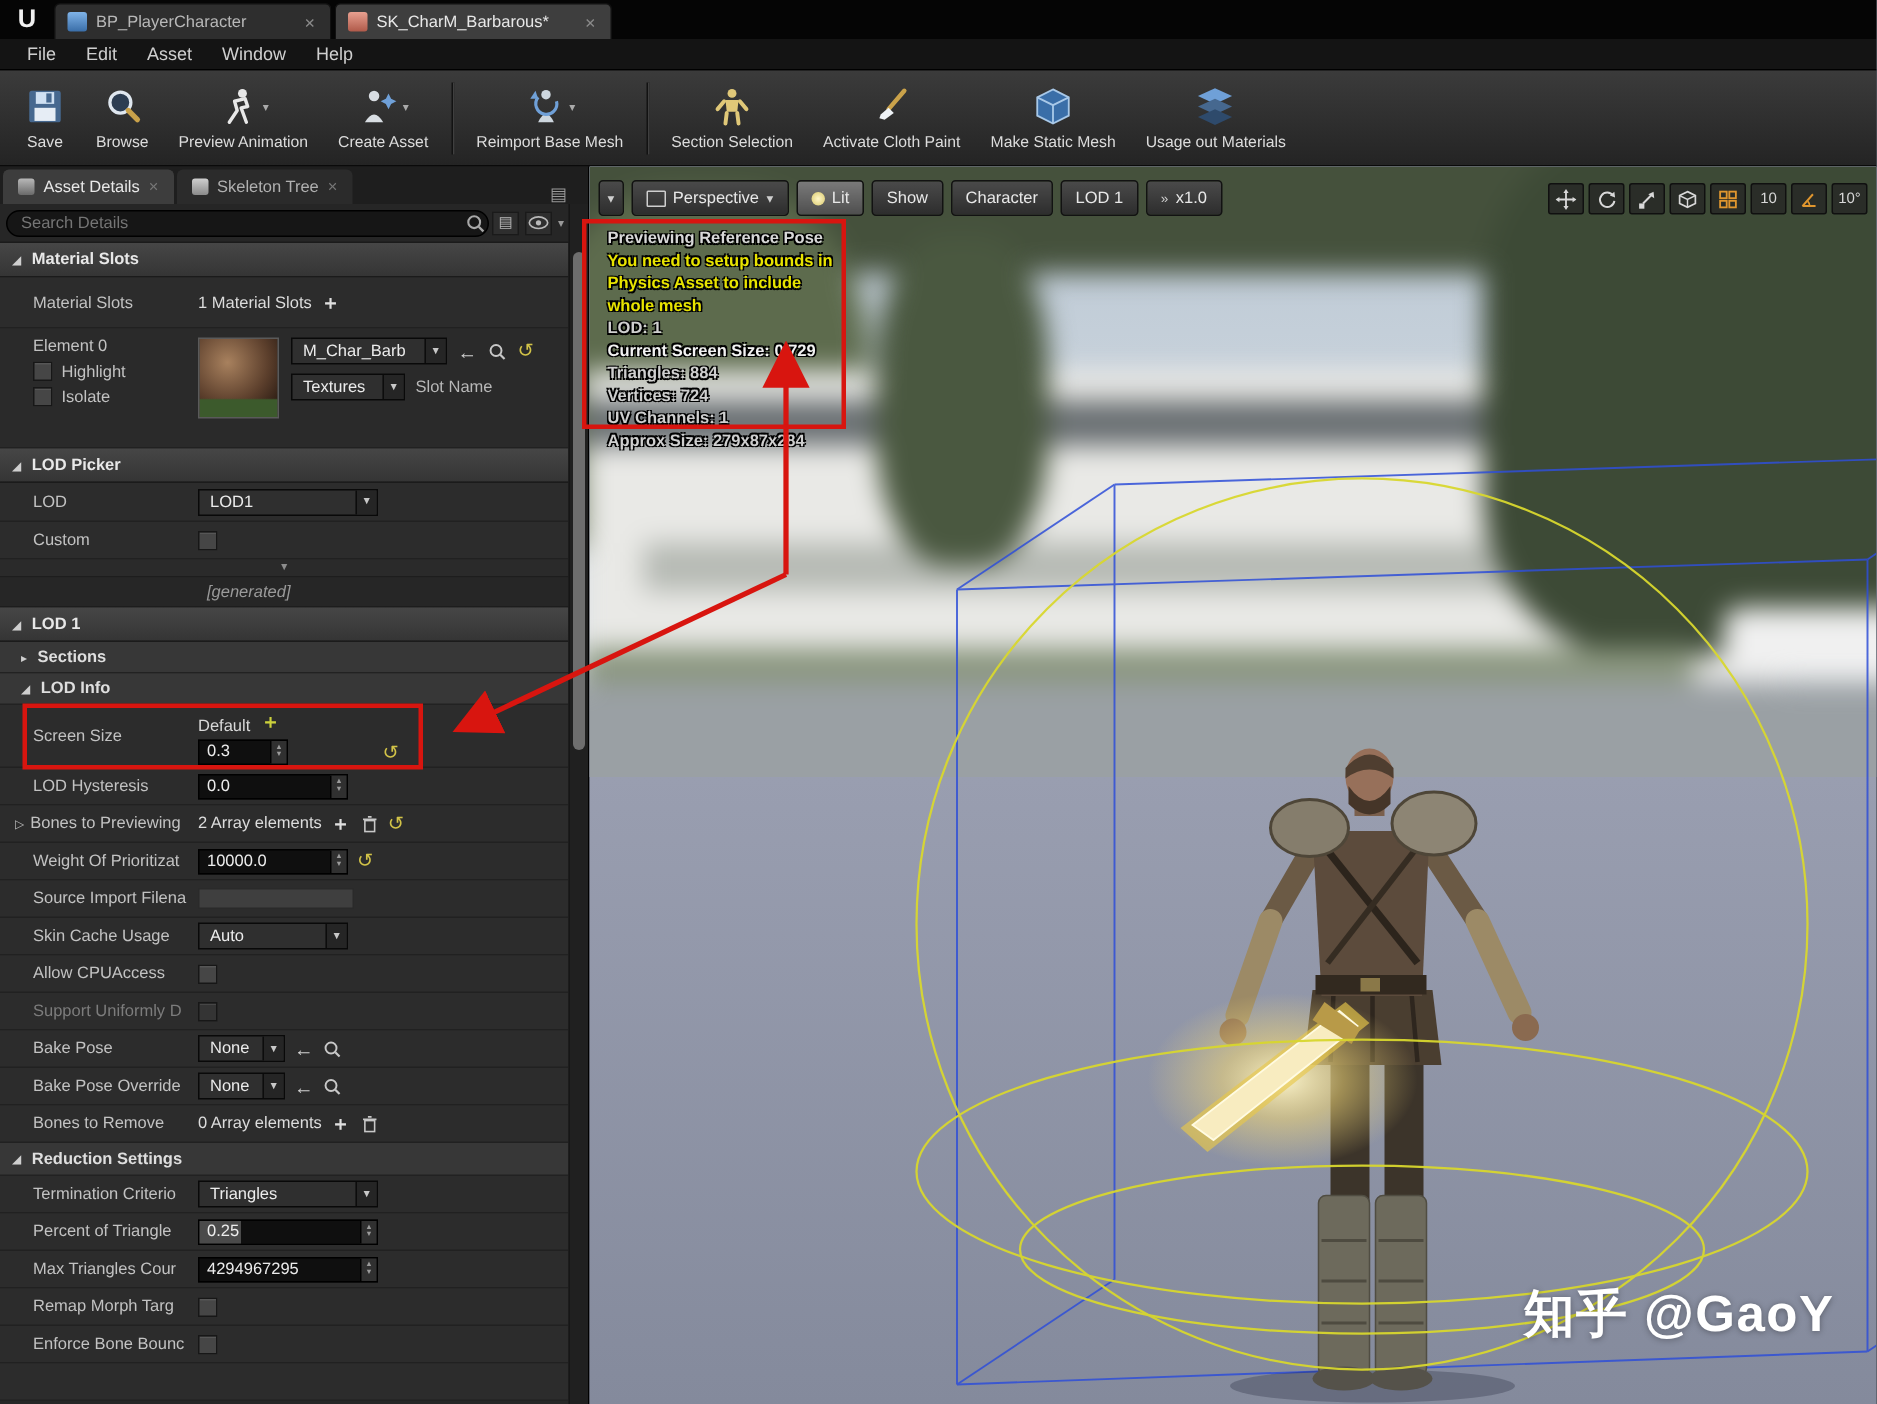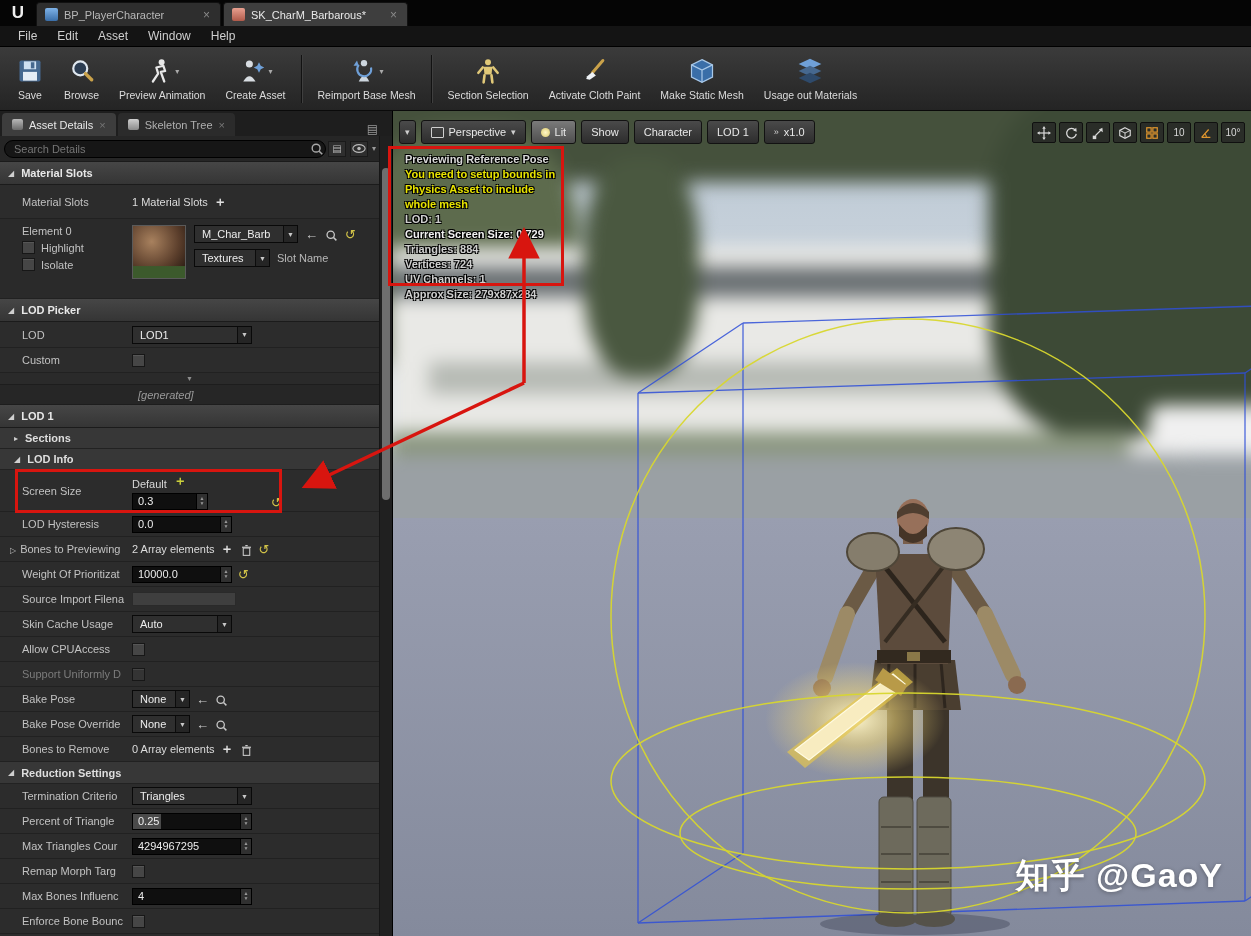--- a/index.html
+++ b/index.html
@@ -47,21 +47,21 @@
   .subcat { display:flex; align-items:center; gap:7px; height:21px; background:#373737; border-bottom:1px solid #222; color:#dedede; font-weight:bold; font-size:11px; padding-left:14px; }
   .tri { font-size:8px; color:#cfcfcf; }
   .row { display:flex; align-items:center; min-height:25px; height:25px; border-bottom:1px solid #212121; background:#2c2c2c; }
   .lbl { width:132px; padding-left:22px; font-size:11px; color:#c2c2c2; white-space:nowrap; overflow:hidden; flex:none; }
   .lbl.dim { color:#7c7c7c; }
   .lbl .exp { font-size:8px; color:#bbb; margin-right:4px; margin-left:-12px; }
   .val { flex:1; display:flex; align-items:center; gap:6px; padding-right:6px; }
   .num { display:flex; align-items:stretch; background:#0f0f0f; border:1px solid #000; height:17px; }
   .num .nv { flex:1; color:#ececec; font-size:11px; padding:1px 5px; white-space:nowrap; overflow:hidden; }
   .spin { width:11px; display:flex; flex-direction:column; align-items:center; justify-content:center; background:#303030; border-left:1px solid #000; color:#9a9a9a; font-size:5px; line-height:5px; }
-  .w56{width:76px} .w100{width:100px} .w120{width:120px}
+  .w56{width:60px} .w100{width:100px} .w120{width:120px}
   .fill25 .nv { background:linear-gradient(to right,#4a4a4a 0 28px,#0f0f0f 28px); }
   .sel { display:flex; align-items:center; background:#2f2f2f; border:1px solid #090909; height:18px; padding-left:7px; font-size:11px; color:#ececec; gap:6px; }
   .sel .seltxt { flex:1; white-space:nowrap; overflow:hidden; }
   .sel .car { color:#c8c8c8; font-size:7px; background:#252525; border-left:1px solid #0c0c0c; height:100%; display:flex; align-items:center; padding:0 3px; }
   .cb { width:13px; height:13px; background:#464646; border:1px solid #171717; box-shadow:inset 0 1px rgba(255,255,255,.09); }
   .cb.dis { background:#343434; }
   .arrtxt { font-size:11px; color:#dcdcdc; }
   .plusic { color:#e0e0e0; font-weight:bold; font-size:13px; }
   .plusg { color:#ccd13c; font-weight:bold; font-size:13px; }
   .reset { color:#d2c348; font-size:13px; }
@@ -555,32 +555,20 @@
       </div>
     </div>
 
     <div class="row">
       <div class="lbl">Remap Morph Targ</div>
       <div class="val">
           <span class="cb"></span>
         </div>
     </div>
 
-    <div class="row">
-      <div class="lbl">Max Bones Influenc</div>
-      <div class="val">
-        <div class="num w120">
-          <span class="nv">4</span>
-          <span class="spin">
-              <span>▲</span>
-              <span>▼</span>
-            </span>
-        </div>
-      </div>
-    </div>
 
     <div class="row">
       <div class="lbl">Enforce Bone Bounc</div>
       <div class="val">
           <span class="cb"></span>
         </div>
     </div>
 
     <div class="row">
       <div class="lbl"></div>

